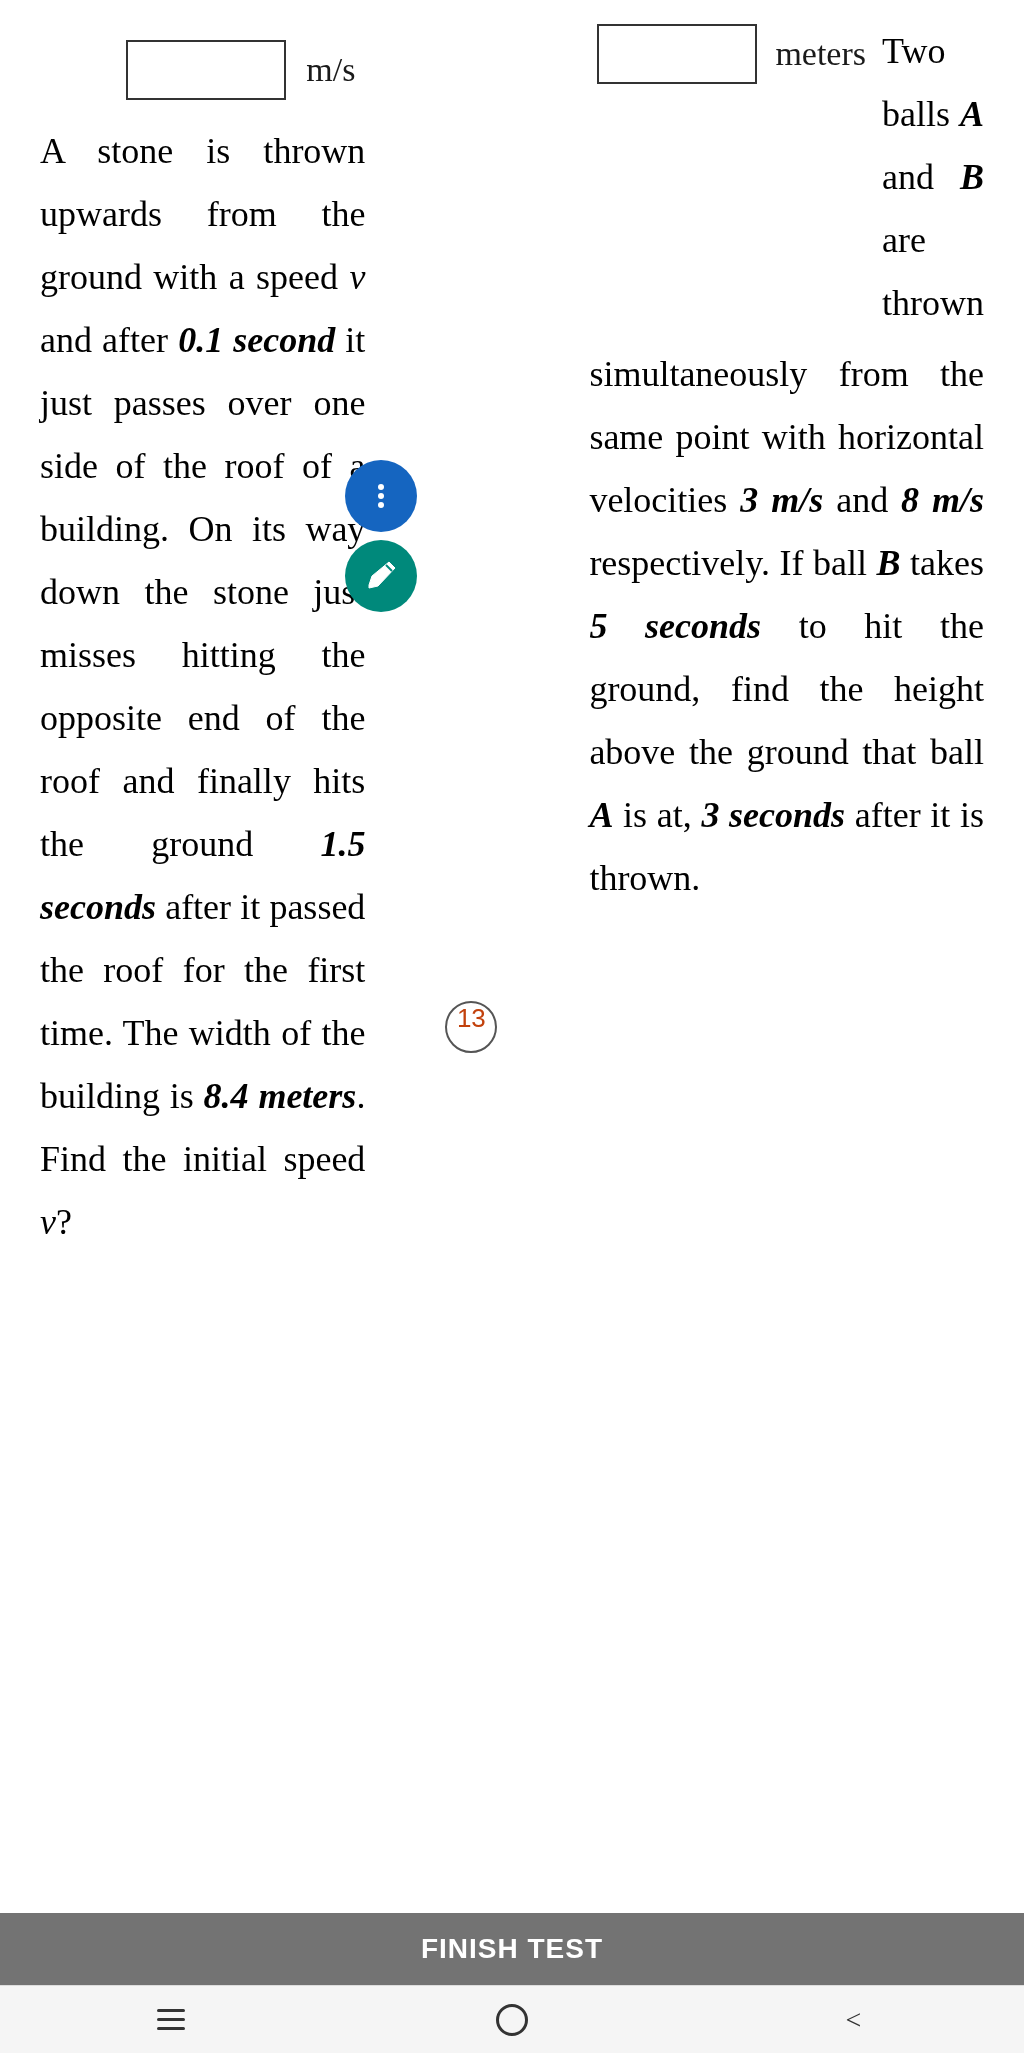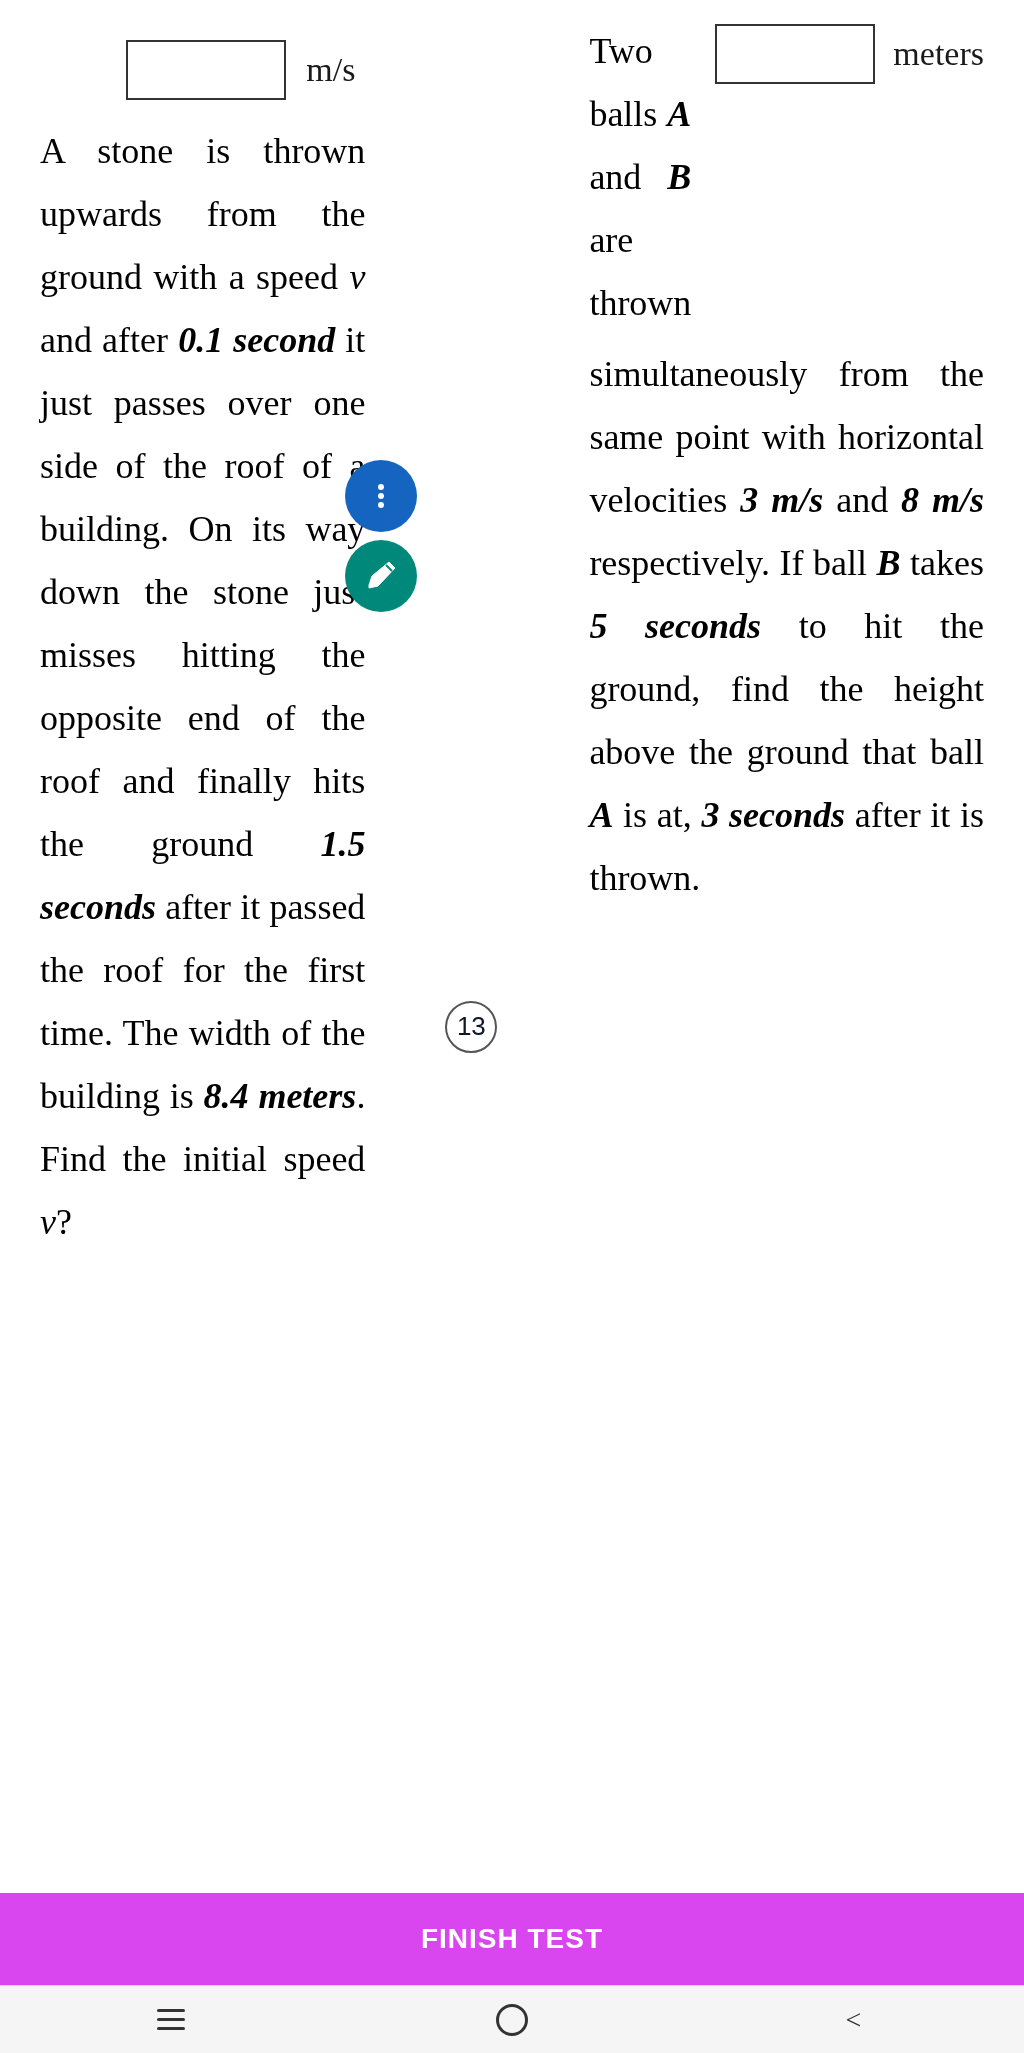--- a/index.html
+++ b/index.html
@@ -125,24 +125,24 @@
       padding: 20px 40px;
       margin: 20px 0;
     }
 
     .section-number {
       width: 52px;
       height: 52px;
       border-radius: 50%;
       border: 2px solid #555;
       display: flex;
-      align-items: center;
+      align-items: flex-start;
       justify-content: center;
       font-size: 26px;
-      color: #0f172a;
+      color: #c2410c;
       font-family: Arial, sans-serif;
       flex-shrink: 0;
       background: #fff;
     }
 
     .divider-line {
       flex: 1;
       height: 1.5px;
       background: #aaa;
       margin-left: 12px;
@@ -153,22 +153,22 @@
       padding: 20px 40px 100px 40px;
       position: relative;
     }
 
     
     .finish-bar {
       position: fixed;
       bottom: 68px;
       left: 0;
       width: 1024px;
-      height: 92px;
-      background: #d946ef;
+      height: 72px;
+      background: #737373;
       display: flex;
       align-items: center;
       justify-content: center;
       cursor: pointer;
     }
 
     .finish-label {
       color: white;
       font-size: 28px;
       font-weight: bold;
@@ -270,29 +270,29 @@
   <div class="section-divider">
     <div class="section-number">
       <span>13</span>
     </div>
     <div class="divider-line"></div>
   </div>
 
   <div class="question-13">
 
     <div style="display:flex; align-items:flex-start; gap:16px; margin-bottom: 8px;">
+      <div style="display:flex; align-items:center; gap:10px; padding-top:4px;">
+        <input class="answer-input-inline" type="text" style="">
+        <span class="unit-label">meters</span>
+      </div>
       <div style="flex:1;">
 
         <div class="question-text">
           <span>Two balls <span class="italic-bold">A</span> and <span class="italic-bold">B</span> are thrown</span>
         </div>
-      </div>
-      <div style="display:flex; align-items:center; gap:10px; padding-top:4px;">
-        <input class="answer-input-inline" type="text" style="">
-        <span class="unit-label">meters</span>
       </div>
     </div>
 
     <div class="question-text">
       simultaneously from the same point with horizontal velocities <span class="italic-bold">3 m/s</span> and <span class="italic-bold">8 m/s</span> respectively. If ball <span class="italic-bold">B</span> takes <span class="italic-bold">5 seconds</span> to hit the ground, find the height above the ground that ball <span class="italic-bold">A</span> is at, <span class="italic-bold">3 seconds</span> after it is thrown.
     </div>
 
   </div>
 
   <div class="finish-bar">

